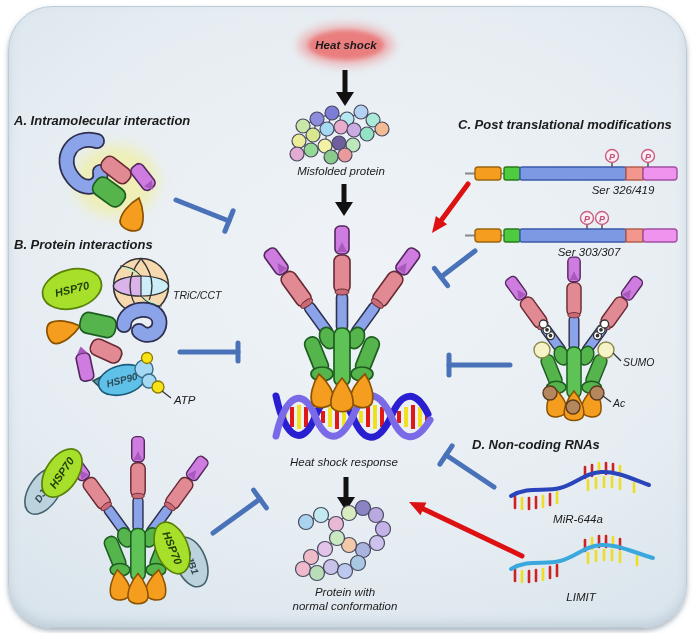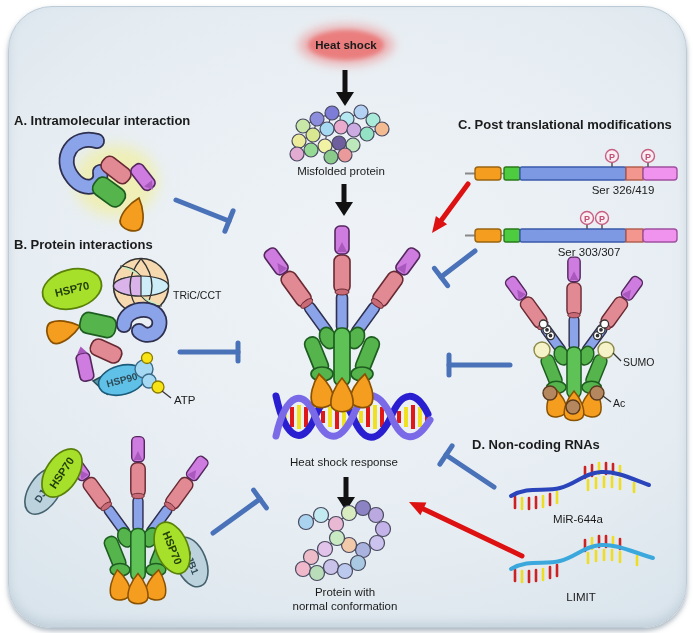--- a/index.html
+++ b/index.html
@@ -1,17 +1,17 @@
 <!DOCTYPE html>
 <html><head>
 <meta charset="utf-8">
 <style>
   html,body{margin:0;padding:0;background:#ffffff;}
   .stage{position:relative;width:693px;height:633px;background:#ffffff;overflow:hidden;
-         font-family:"Liberation Sans","DejaVu Sans",sans-serif;}
+         font-family:"Liberation Sans","DejaVu Sans",sans-serif;font-style:italic;}
   .panel{position:absolute;left:8px;top:6px;width:677px;height:620px;border-radius:44px;
          background:radial-gradient(120% 100% at 52% 42%, #eff3f7 0%, #e6edf2 45%, #d5e1ea 76%, #c2d3de 100%);
          box-shadow:0 3px 5px rgba(90,110,130,.5), inset 0 -5px 9px rgba(140,160,180,.28);
          border:1px solid #bccbd6;}
   svg{position:absolute;left:0;top:0;}
   text{font-family:"Liberation Sans","DejaVu Sans",sans-serif;fill:#1b1b1b;}
   .title{font-size:13px;font-weight:bold;}
   .lbl{font-size:11.5px;}
   .sm{font-size:10.5px;}
   .pmk{font-size:9px;font-weight:bold;fill:#c14f76;}

